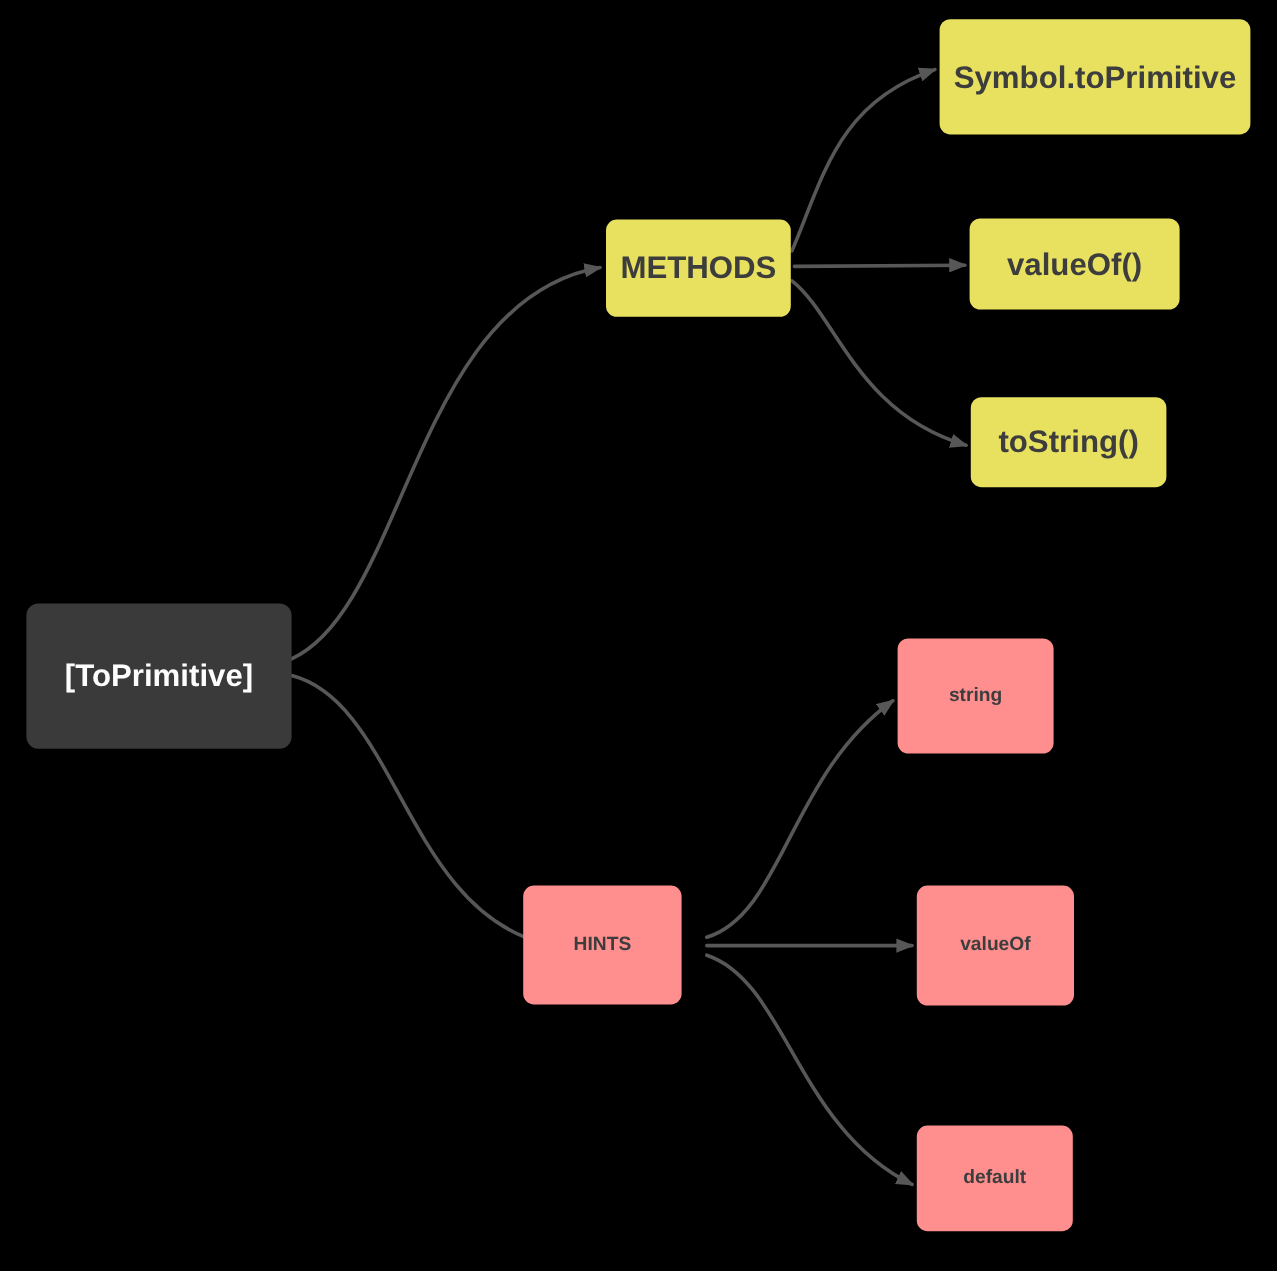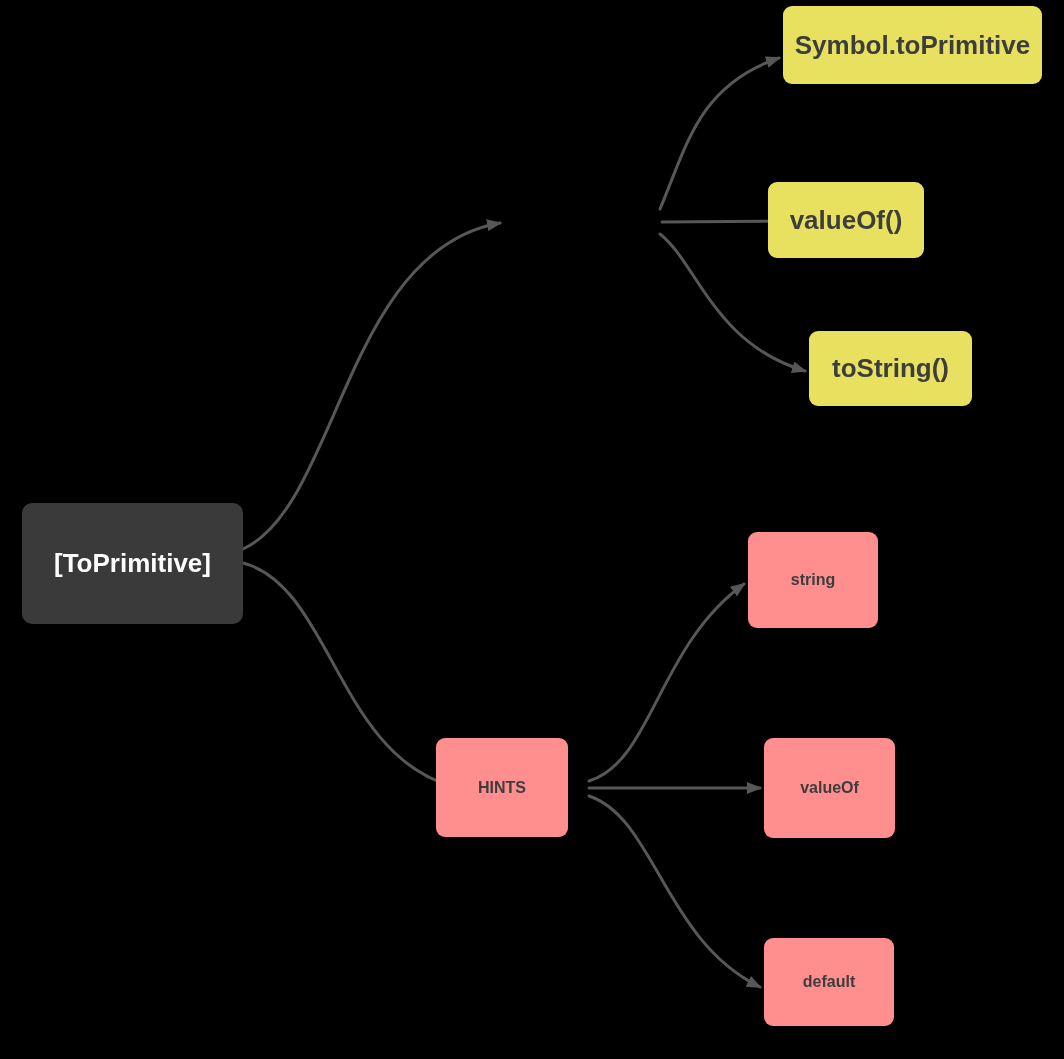--- a/index.html
+++ b/index.html
@@ -56,22 +56,22 @@
     background: var(--methods-bg, #e8e15f);
     font-size: 26px;
   }
   .node--pink {
     background: var(--hints-bg, #ff8e8e);
     font-size: 16px;
   }
   
   .pos-root    { left: 22px;  top: 503px; width: 221px; height: 121px; }
   .pos-methods { left: 505px; top: 183px; width: 154px; height: 81px;  }
-  .pos-symbol  { left: 783px; top: 6px;  width: 259px; height: 78px;  }
-  .pos-valueof { left: 768px; top: 182px; width: 156px; height: 76px;  }
+  .pos-symbol  { left: 783px; top: 16px;  width: 259px; height: 96px;  }
+  .pos-valueof { left: 808px; top: 182px; width: 175px; height: 76px;  }
   .pos-tostring{ left: 809px; top: 331px; width: 163px; height: 75px;  }
   .pos-hints   { left: 436px; top: 738px; width: 132px; height: 99px;  }
   .pos-string  { left: 748px; top: 532px; width: 130px; height: 96px;  }
   .pos-number  { left: 764px; top: 738px; width: 131px; height: 100px; }
   .pos-default { left: 764px; top: 938px; width: 130px; height: 88px; }
   .node-line { display: block; }
 </style>
 </head>
 <body>
 
@@ -90,20 +90,23 @@
     <path class="edge" d="M 660 234 C 697 263, 714 344, 805 371" marker-end="url(#arrow)"></path>
     <path class="edge" d="M 589 781 C 652 762, 658 646, 744 584" marker-end="url(#arrow)"></path>
     <path class="edge" d="M 589 788 L 760 788" marker-end="url(#arrow)"></path>
     <path class="edge" d="M 589 796 C 655 818, 664 940, 760 987" marker-end="url(#arrow)"></path>
   </svg>
 
   <div class="node node--dark pos-root">
     <span class="node-line">[ToPrimitive]</span>
   </div>
 
+  <div class="node node--yellow pos-methods">
+    <span>METHODS</span>
+  </div>
 
   <div class="node node--yellow pos-symbol">
     <span>Symbol.toPrimitive</span>
   </div>
 
   <div class="node node--yellow pos-valueof">
     <span>valueOf()</span>
   </div>
 
   <div class="node node--yellow pos-tostring">

